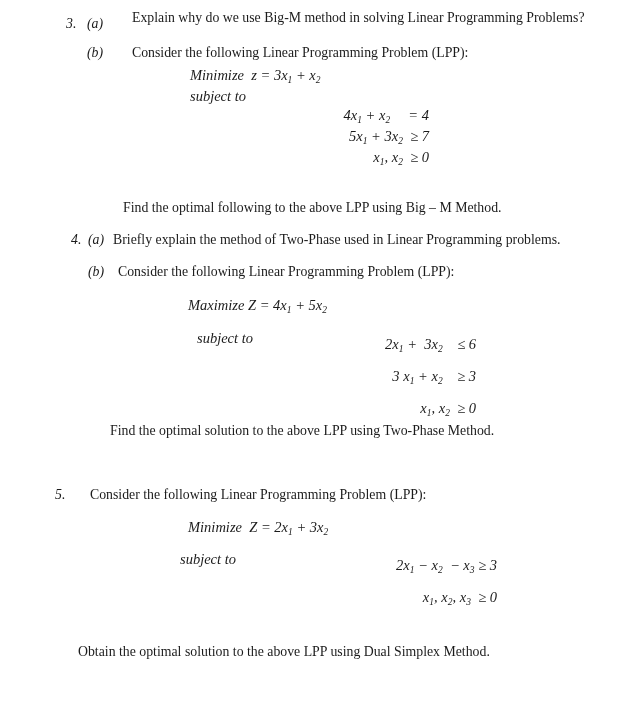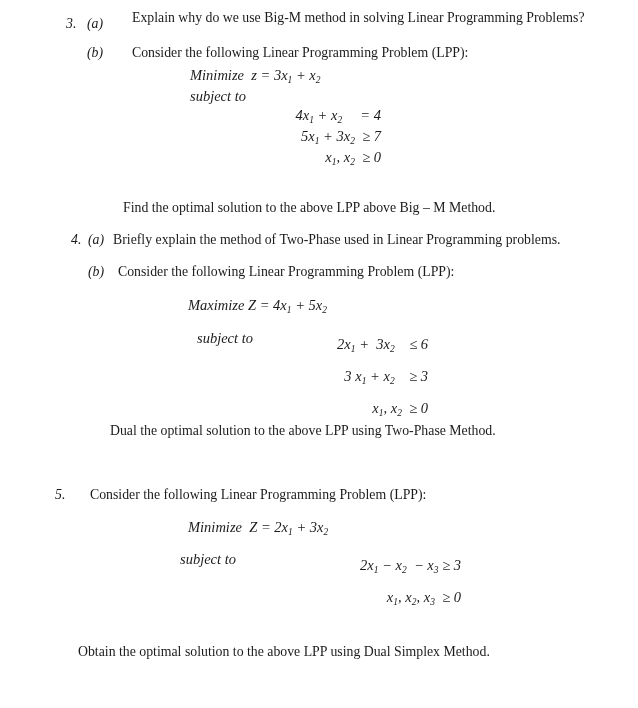--- a/index.html
+++ b/index.html
@@ -14,21 +14,21 @@
     overflow: hidden;
   }
   .abs { position: absolute; white-space: pre; line-height: 20px; }
   .it { font-style: italic; }
   .math {
     font-style: italic;
     font-size: 14.5px;
     white-space: pre;
     text-align: right;
   }
-  .cblock { position: absolute; text-align: right; }
+  .cblock { position: absolute; text-align: right; padding-left: 48px; }
   .cline { line-height: 21px; white-space: pre; }
   .cline-wide { line-height: 32px; white-space: pre; }
   sub {
     font-size: 9.5px;
     line-height: 0;
     position: relative;
     vertical-align: baseline;
     top: 3px;
   }
 </style>
@@ -47,51 +47,51 @@
 
     <div class="abs math" style="top:65px; left:190px">Minimize  z = 3x<sub>1</sub> + x<sub>2</sub></div>
     <div class="abs math" style="top:86px; left:190px">subject to</div>
 
     <div class="cblock" style="top:105px; left:0; width:381px">
       <div class="math cline">4x<sub>1</sub> + x<sub>2</sub>     = 4</div>
       <div class="math cline">5x<sub>1</sub> + 3x<sub>2</sub>  ≥ 7</div>
       <div class="math cline">x<sub>1</sub>, x<sub>2</sub>  ≥ 0</div>
     </div>
 
-    <div class="abs" style="top:198px; left:123px">Find the optimal solution to the above LPP above Big – M Method.</div>
+    <div class="abs" style="top:198px; left:123px">Find the optimal following to the above LPP using Big – M Method.</div>
   </section>
 
   <section>
     <span class="abs it" style="top:230px; left:71px">4.</span>
     <span class="abs it" style="top:230px; left:88px">(a)</span>
     <span class="abs" style="top:230px; left:113px">Briefly explain the method of Two-Phase used in Linear Programming problems.</span>
 
     <span class="abs it" style="top:262px; left:88px">(b)</span>
     <span class="abs" style="top:262px; left:118px">Consider the following Linear Programming Problem (LPP):</span>
 
     <div class="abs math" style="top:295px; left:188px">Maximize Z = 4x<sub>1</sub> + 5x<sub>2</sub></div>
 
     <div class="abs math" style="top:328px; left:197px">subject to</div>
     <div class="cblock" style="top:328px; left:0; width:428px">
       <div class="math cline-wide">2x<sub>1</sub> +  3x<sub>2</sub>    ≤ 6</div>
       <div class="math cline-wide">3 x<sub>1</sub> + x<sub>2</sub>    ≥ 3</div>
       <div class="math cline-wide">x<sub>1</sub>, x<sub>2</sub>  ≥ 0</div>
     </div>
 
-    <div class="abs" style="top:421px; left:110px">Dual the optimal solution to the above LPP using Two-Phase Method.</div>
+    <div class="abs" style="top:421px; left:110px">Find the optimal solution to the above LPP using Two-Phase Method.</div>
   </section>
 
   <section>
     <span class="abs it" style="top:485px; left:55px">5.</span>
     <span class="abs" style="top:485px; left:90px">Consider the following Linear Programming Problem (LPP):</span>
 
     <div class="abs math" style="top:517px; left:188px">Minimize  Z = 2x<sub>1</sub> + 3x<sub>2</sub></div>
 
     <div class="abs math" style="top:549px; left:180px">subject to</div>
-    <div class="cblock" style="top:549px; left:16px; width:445px">
+    <div class="cblock" style="top:549px; left:4px; width:445px">
       <div class="math cline-wide">2x<sub>1</sub> − x<sub>2</sub>  − x<sub>3</sub> ≥ 3</div>
       <div class="math cline-wide">x<sub>1</sub>, x<sub>2</sub>, x<sub>3</sub>  ≥ 0</div>
     </div>
 
     <div class="abs" style="top:642px; left:78px">Obtain the optimal solution to the above LPP using Dual Simplex Method.</div>
   </section>
 
 </div>
 
 </body></html>

